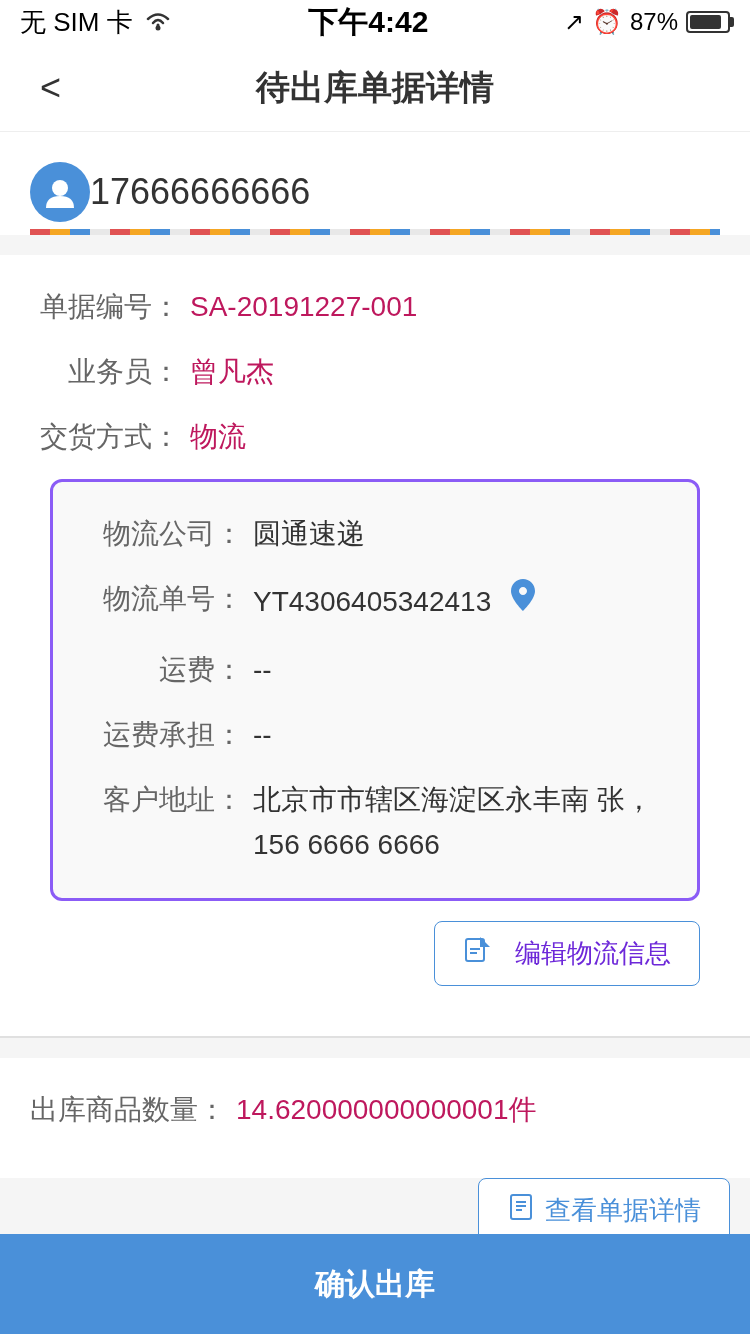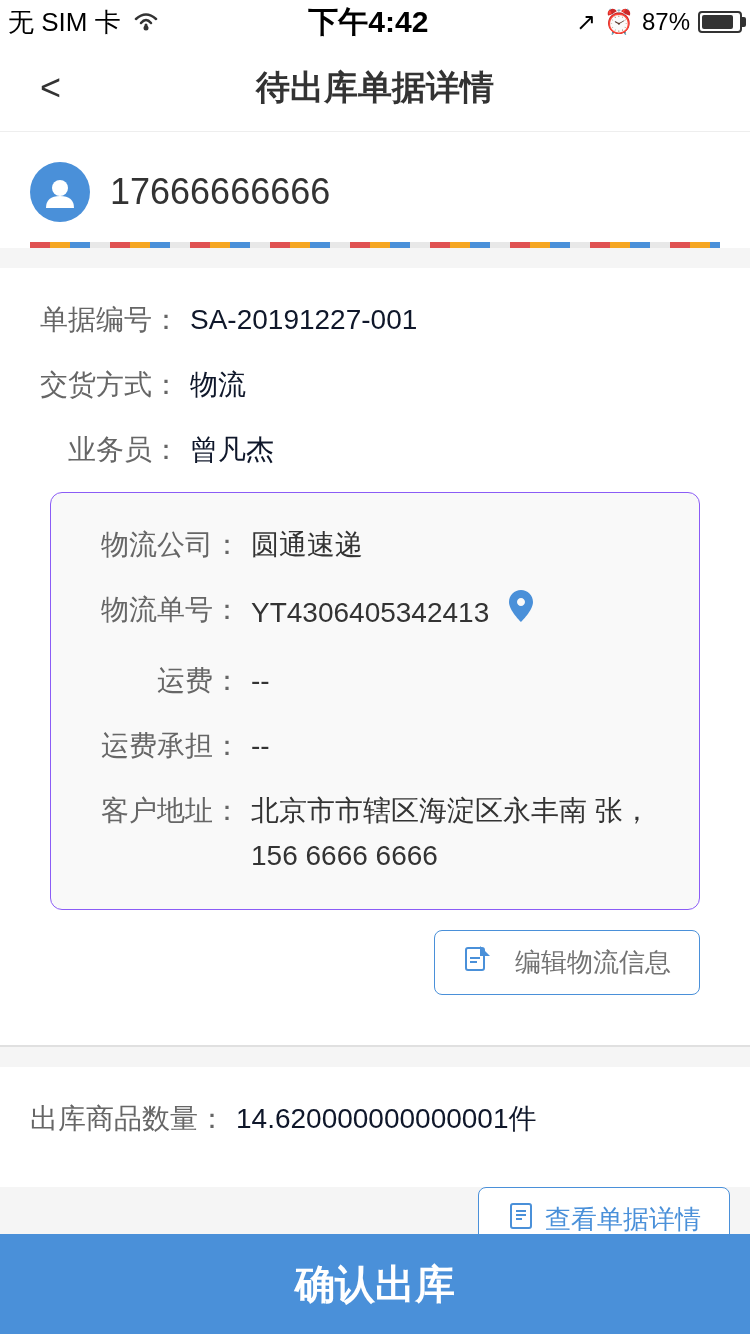--- a/index.html
+++ b/index.html
@@ -13,21 +13,21 @@
       font-size: 28px;
     }
 
     
     .status-bar {
       background: #fff;
       height: 44px;
       display: flex;
       align-items: center;
       justify-content: space-between;
-      padding: 0 8px;
+      padding: 0 20px;
       font-size: 26px;
       font-weight: 500;
     }
     .status-left { display: flex; align-items: center; gap: 10px; }
     .status-center { font-size: 30px; font-weight: 600; }
     .status-right { display: flex; align-items: center; gap: 8px; font-size: 24px; }
     .battery-icon {
       width: 44px; height: 22px;
       border: 2px solid #333;
       border-radius: 4px;
@@ -84,22 +84,21 @@
 
     
     .phone-card {
       background: #fff;
       padding: 30px 30px 0 30px;
       margin-bottom: 4px;
     }
     .phone-row {
       display: flex;
       align-items: center;
-      gap: 20px;
-      padding-bottom: 20px;
+      padding-bottom: 7px;
     }
     .avatar-circle {
       width: 60px; height: 60px;
       border-radius: 50%;
       background: #4a90d9;
       display: flex; align-items: center; justify-content: center;
       flex-shrink: 0;
     }
     .phone-number {
       font-size: 36px;
@@ -133,30 +132,30 @@
     }
     .info-row:last-child { margin-bottom: 16px; }
     .info-label {
       color: #666;
       font-size: 28px;
       min-width: 150px;
       text-align: right;
       flex-shrink: 0;
     }
     .info-value {
-      color: #0f172a;
+      color: #be185d;
       font-size: 28px;
       flex: 1;
       margin-left: 10px;
     }
 
     
     .logistics-card {
       background: #f9f9f9;
-      border: 1px solid #8b5cf6;
+      border: 3px solid #8b5cf6;
       border-radius: 12px;
       margin: 20px 20px;
       padding: 30px;
     }
     .logistics-row {
       display: flex;
       align-items: flex-start;
       margin-bottom: 20px;
       line-height: 1.6;
     }
@@ -185,21 +184,21 @@
     }
 
     
     .edit-btn-row {
       display: flex;
       justify-content: flex-end;
       padding: 0 20px 20px 20px;
     }
     .edit-btn {
       border: 1.5px solid #4a90d9;
-      color: #737373;
+      color: #6d28d9;
       background: #fff;
       border-radius: 8px;
       padding: 14px 28px;
       font-size: 26px;
       display: flex;
       align-items: center;
       gap: 24px;
       cursor: pointer;
     }
 
@@ -244,21 +243,21 @@
       width: 750px;
       height: 100px;
       background: #4a90d9;
       display: flex;
       align-items: center;
       justify-content: center;
       cursor: pointer;
     }
     .confirm-text {
       color: #fff;
-      font-size: 40px;
+      font-size: 30px;
       font-weight: 600;
     }
   </style>
 </head>
 <body>
 
 <div class="status-bar">
   <div class="status-left">
     <span>无 SIM 卡</span>
     <span>
@@ -300,26 +299,26 @@
     </div>
     <div class="dashed-sep"></div>
   </div>
 
   <div class="info-section">
     <div class="info-row">
       <span class="info-label">单据编号：</span>
       <span class="info-value">SA-20191227-001</span>
     </div>
     <div class="info-row">
+      <span class="info-label">业务员：</span>
+      <span class="info-value">曾凡杰</span>
+    </div>
+    <div class="info-row">
       <span class="info-label">交货方式：</span>
       <span class="info-value">物流</span>
-    </div>
-    <div class="info-row">
-      <span class="info-label">业务员：</span>
-      <span class="info-value">曾凡杰</span>
     </div>
 
     <div class="logistics-card">
       <div class="logistics-row">
         <span class="logistics-label">物流公司：</span>
         <span class="logistics-value">圆通速递</span>
       </div>
       <div class="logistics-row">
         <span class="logistics-label">物流单号：</span>
         <span class="logistics-value">

